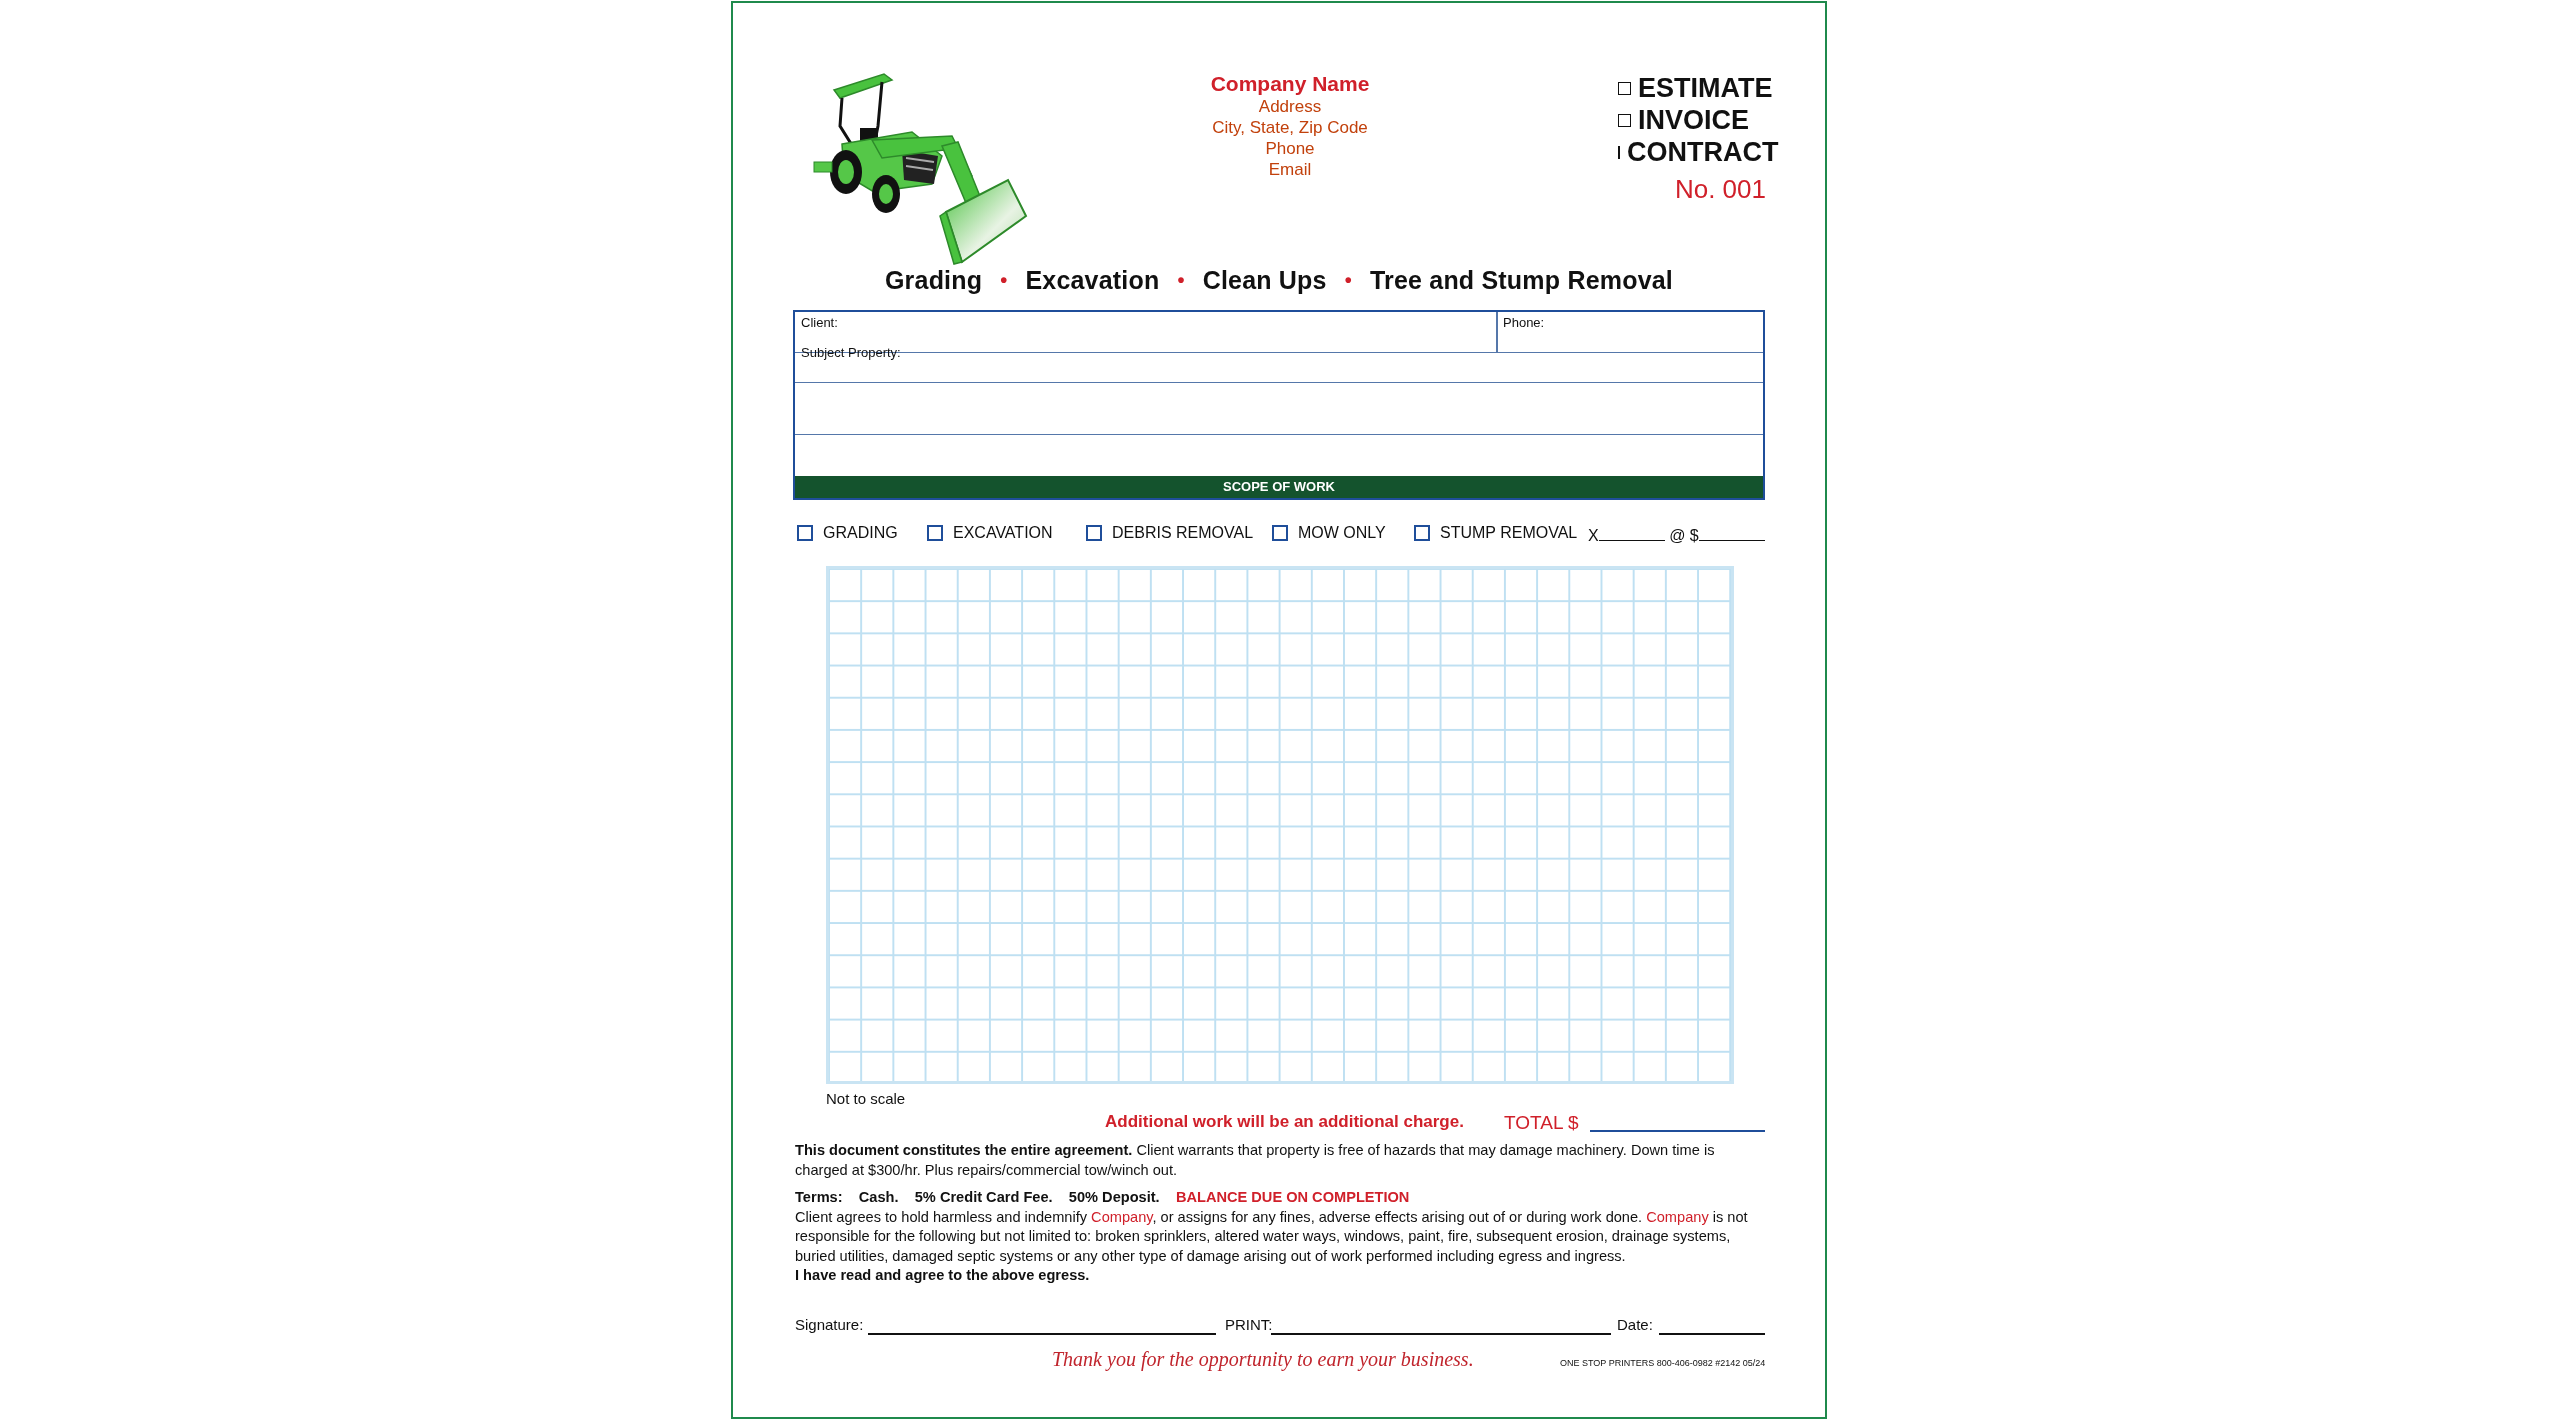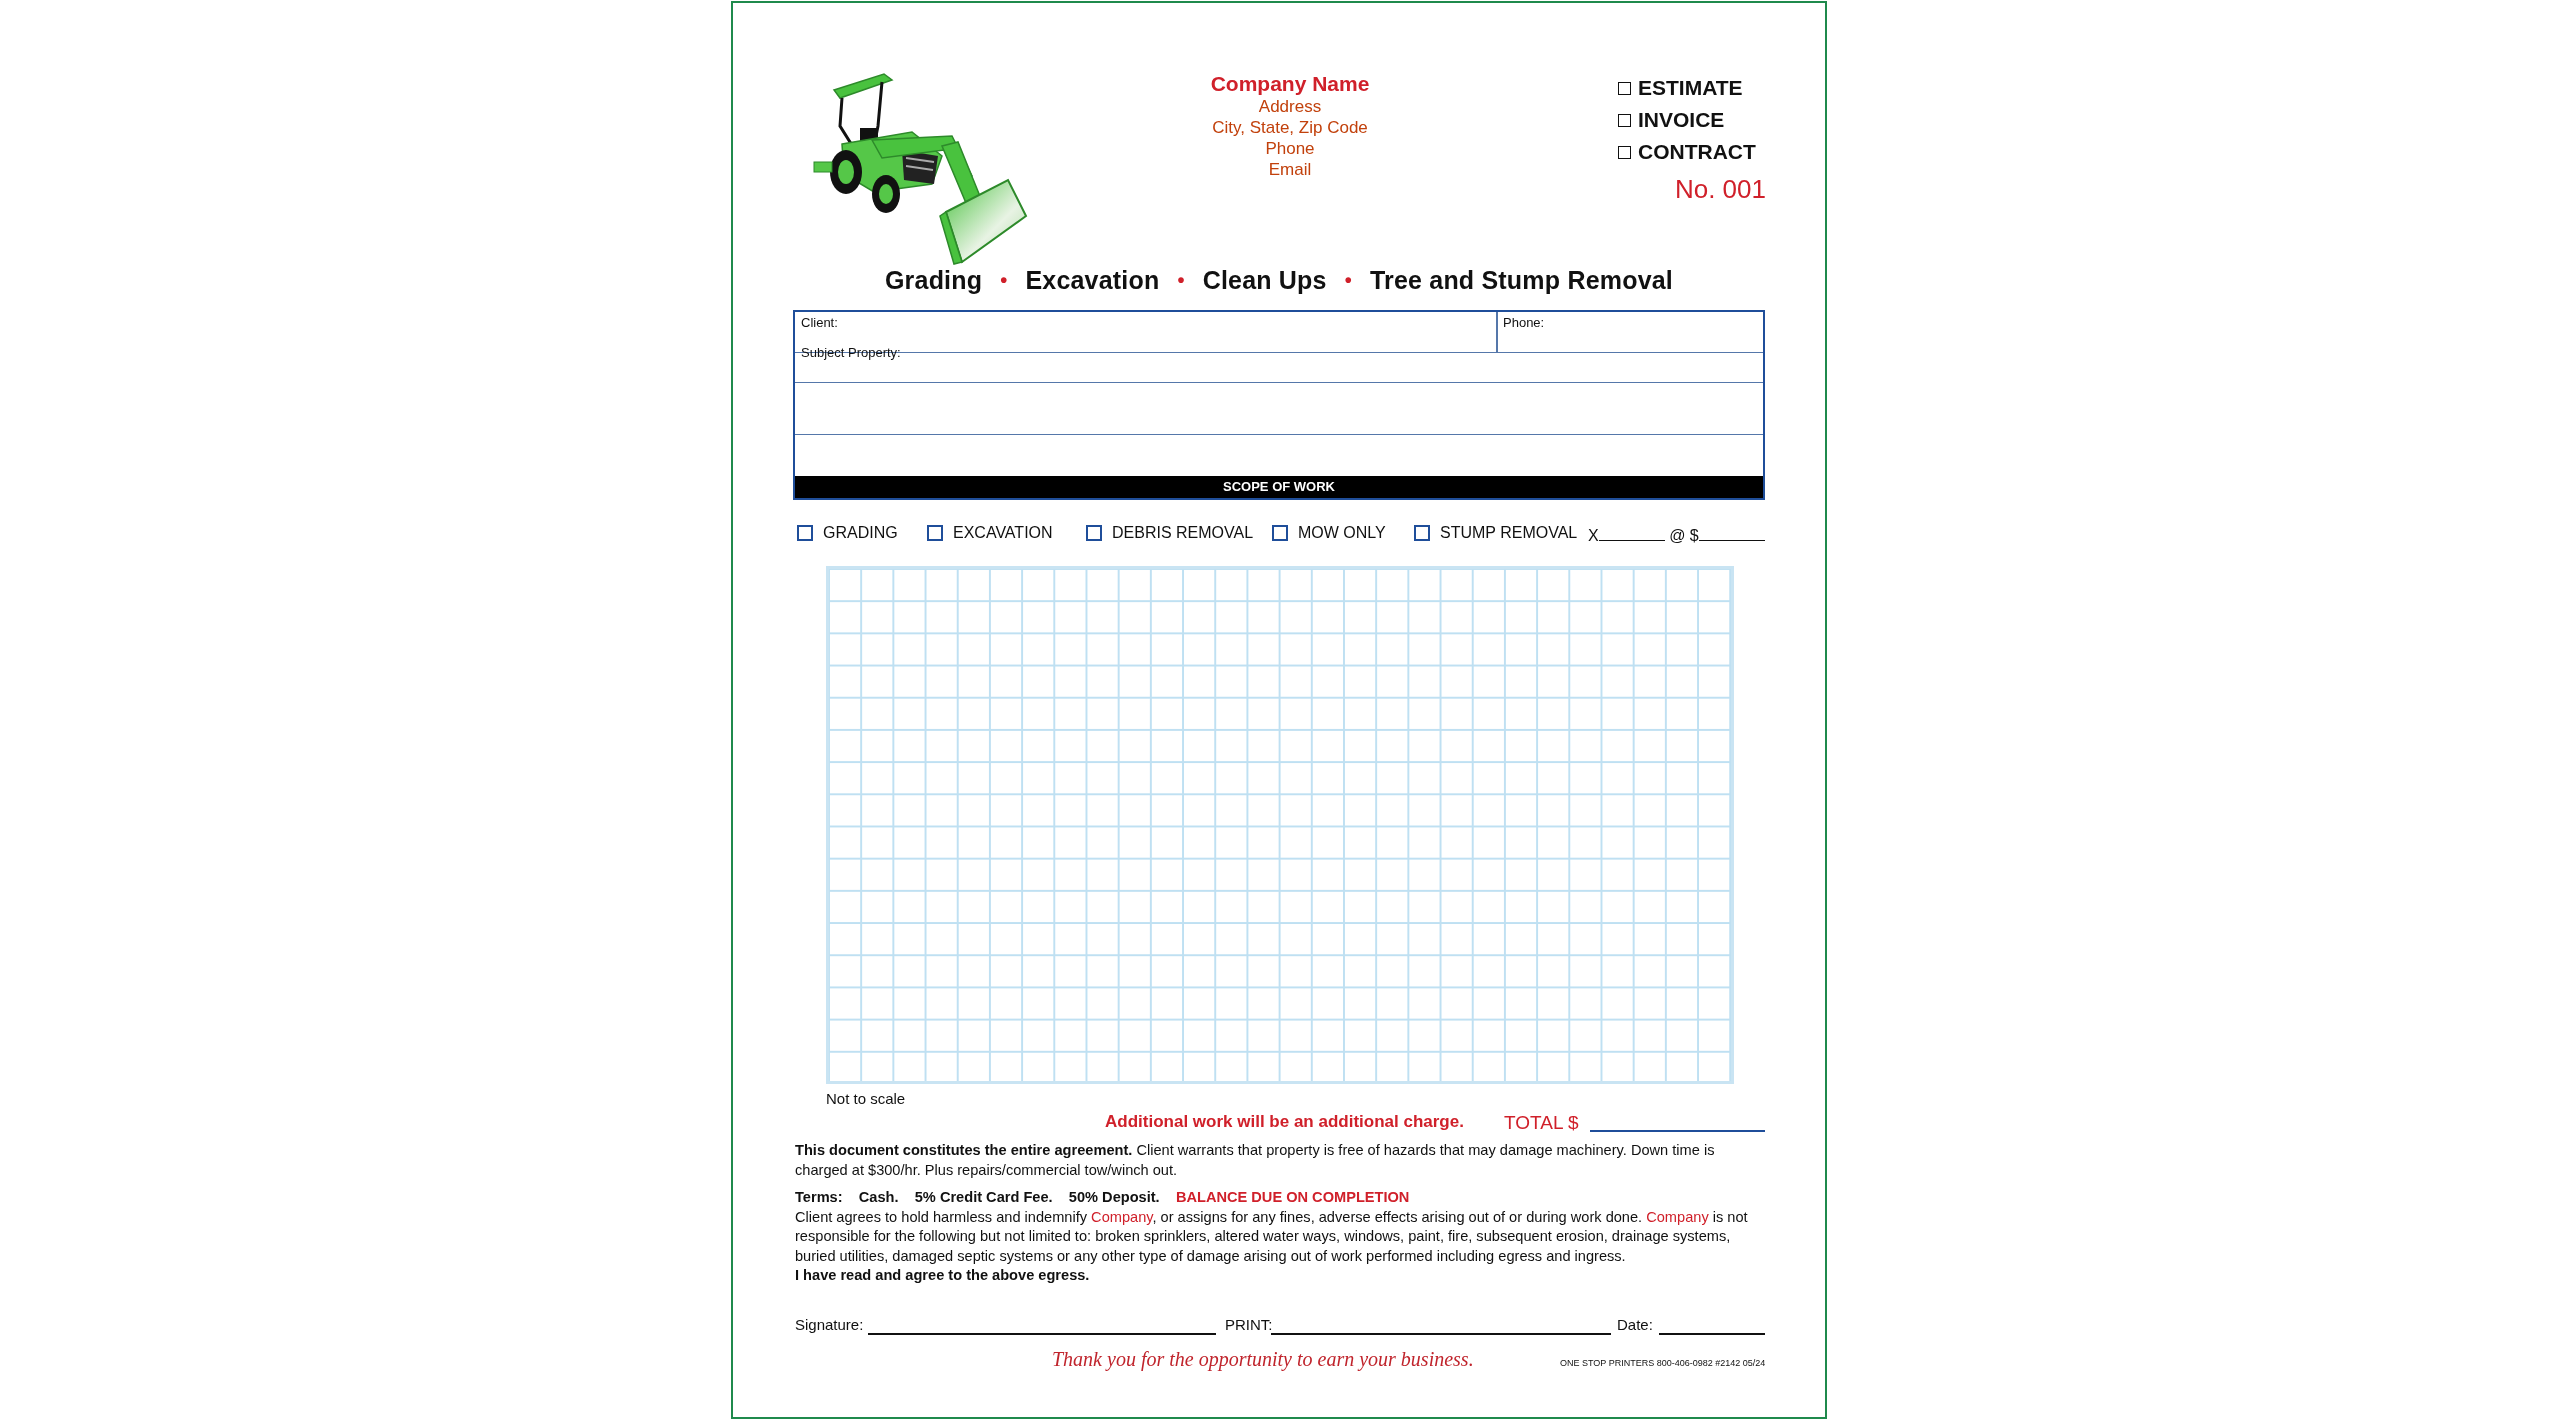--- a/index.html
+++ b/index.html
@@ -15,37 +15,37 @@
   }
   .abs { position: absolute; }
   
   .logo { left: 812px; top: 66px; width: 220px; height: 200px; }
   
   .company { left: 1140px; top: 72px; width: 300px; text-align: center; line-height: 21px; }
   .company .name { color: #d0202a; font-weight: bold; font-size: 21px; line-height: 24px; }
   .company .line { font-size: 17px; color: #c2410c; }
   
   .doctype { left: 1618px; top: 72px; width: 160px; }
-  .doctype .opt { display: flex; align-items: center; font-weight: bold; font-size: 21px; height: 32px; }
+  .doctype .opt { display: flex; align-items: center; font-weight: bold; font-size: 27px; height: 32px; }
   .doctype .box { width: 13px; height: 13px; border: 1.6px solid #111; margin-right: 7px; box-sizing: border-box; }
   .docno { left: 1620px; top: 174px; width: 146px; text-align: right; color: #d0202a; font-size: 26px; }
   
   .tagline { left: 793px; top: 266px; width: 972px; text-align: center; font-weight: bold; font-size: 25px; letter-spacing: 0.2px; }
   .tagline .dot { color: #d0202a; margin: 0 18px; font-size: 20px; position: relative; top: -2px; }
   
   .infobox { left: 793px; top: 310px; width: 972px; height: 190px; border: 2px solid #1f4e9a; box-sizing: border-box; }
   .row { position: absolute; left: 0; right: 0; border-bottom: 1.5px solid #5577aa; text-align: right; }
   .row .lbl { position: absolute; left: 6px; top: 3px; font-size: 13px; color: #111; }
   .row1 { top: 0; height: 40px; }
   .row2 { top: 30px; height: 40px; }
   .row3 { top: 82px; height: 40px; }
   .row4 { top: 123px; height: 40px; border-bottom: none; }
   .phonecell { position: absolute; left: 701px; top: 0; width: 1.5px; height: 41px; background: #5577aa; }
   .phonelbl { position: absolute; left: 708px; top: 3px; font-size: 13px; }
-  .scope { position: absolute; left: 0; right: 0; bottom: 0; height: 22px; background: #000000; color: #fff; font-weight: bold; font-size: 13px; text-align: center; line-height: 22px; }
+  .scope { position: absolute; left: 0; right: 0; bottom: 0; height: 22px; background: #14532d; color: #fff; font-weight: bold; font-size: 13px; text-align: center; line-height: 22px; }
   
   .scoperow { left: 797px; top: 524px; width: 970px; height: 22px; font-size: 16px; }
   .chk { position: absolute; top: 0; display: flex; align-items: center; white-space: nowrap; }
   .chk .cbox { width: 16px; height: 16px; border: 2px solid #1f4e9a; box-sizing: border-box; margin-right: 10px; }
   .qty { position: absolute; left: 791px; top: 2px; white-space: nowrap; }
   .blank { display: inline-block; border-bottom: 1.5px solid #111; height: 14px; vertical-align: baseline; }
   
   .grid { left: 826px; top: 566px; width: 908px; height: 518px; border: 3px solid #c9e4f3; box-sizing: border-box;
     background-image:
       linear-gradient(to right, #bfe0f2 1.5px, transparent 1.5px),

